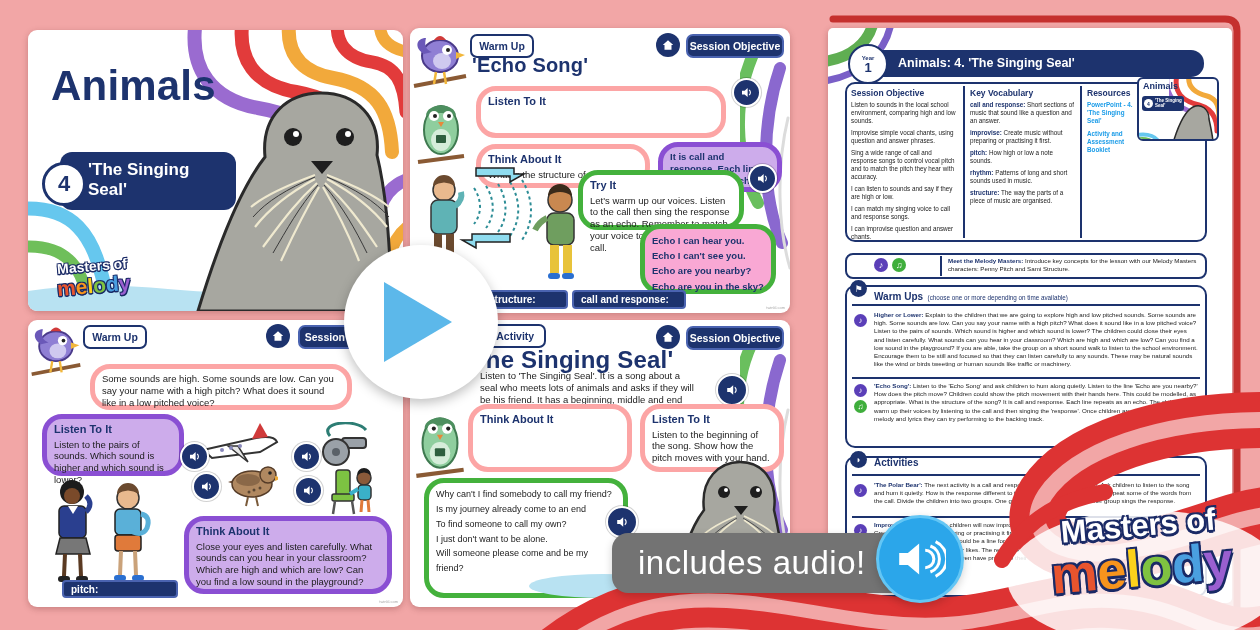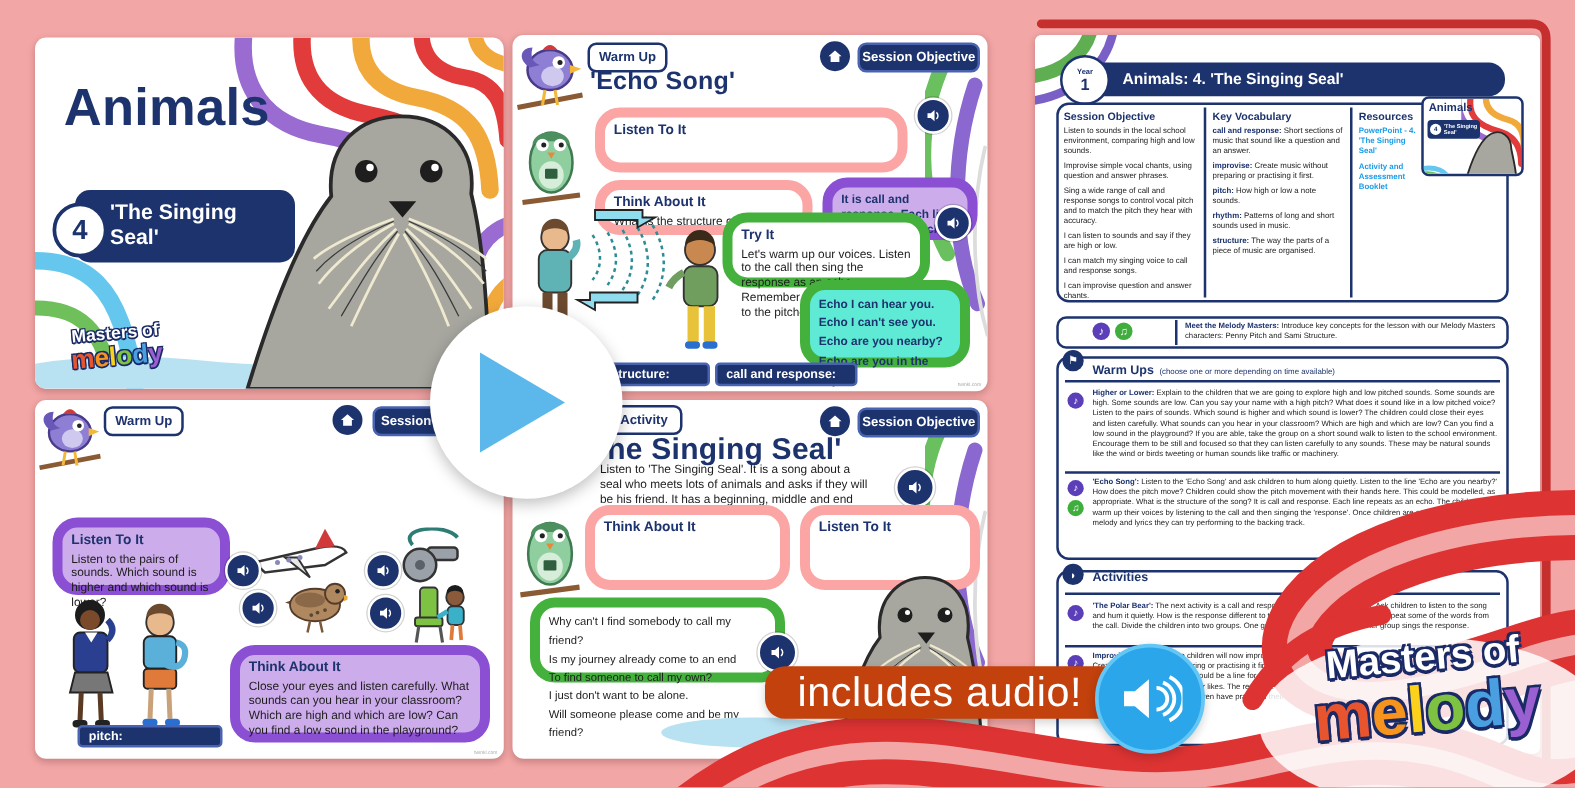--- a/index.html
+++ b/index.html
@@ -13,46 +13,46 @@
        color:#1d336e;font-weight:bold;font-size:10.5px;display:flex;align-items:center;
        justify-content:center;white-space:nowrap;}
   .session{position:absolute;background:#1d336e;border:2px solid #4a63b0;border-radius:7px;
        color:#fff;font-weight:bold;font-size:10.5px;display:flex;align-items:center;
        justify-content:center;white-space:nowrap;}
   .homeic{position:absolute;width:24px;height:24px;border-radius:50%;background:#1d336e;
        display:flex;align-items:center;justify-content:center;}
   .spk{position:absolute;width:25px;height:25px;border-radius:50%;background:#1d336e;
        border:2px solid #fff;box-shadow:0 0 0 1px rgba(0,0,0,.18);
        display:flex;align-items:center;justify-content:center;}
-  .bx{position:absolute;background:#fff;border:8px solid #fca5a5;border-radius:20px;
+  .bx{position:absolute;background:#fff;border:5px solid #fca5a5;border-radius:20px;
       padding:4px 7px;font-size:9.5px;line-height:1.24;color:#1c1c1c;box-sizing:border-box;}
   .bx h5{margin:0 0 2px;font-size:11px;color:#1d336e;}
   .fillp{background:#cdaceb;border-color:#8a4fd3;}
   .gb{border-color:#44b13c;}
-  .fillg{background:#5eead4;border-color:#44b13c;}
+  .fillg{background:#f9a8d4;border-color:#44b13c;}
   .lyr{font-weight:bold;color:#1d336e;font-size:9.5px;line-height:1.6;}
   .bar{position:absolute;background:#1d336e;border:2px solid #4a63b0;border-radius:4px;
        color:#fff;font-weight:bold;font-size:10px;display:flex;align-items:center;
        padding-left:7px;box-sizing:border-box;}
   .wm{position:absolute;font-size:4px;color:#aaa;}
   
   #doc{position:absolute;left:828px;top:28px;width:404px;height:575px;background:#fff;
        border-radius:5px;overflow:hidden;box-shadow:0 2px 6px rgba(90,30,30,.3);}
   .dbox{position:absolute;border:2.5px solid #1d336e;border-radius:10px;box-sizing:border-box;}
   .dh{font-weight:bold;color:#1d336e;font-size:8.5px;margin:0 0 3px;}
   .dp{font-size:6.3px;line-height:1.3;color:#222;margin:0 0 3.5px;}
   .lead{font-weight:bold;color:#1d336e;}
   .link{color:#1b9ce8;font-weight:bold;font-size:6.3px;line-height:1.3;margin:0 0 4px;}
   .vl{position:absolute;width:2px;background:#1d336e;}
   .hl{position:absolute;height:1.5px;background:#1d336e;}
   .crc{border-radius:50%;display:flex;align-items:center;justify-content:center;
        color:#fff;font-weight:bold;position:absolute;}
   .dtxt{position:absolute;font-size:6.2px;line-height:1.32;color:#222;}
   
-  #banner{position:absolute;left:612px;top:533px;width:322px;height:42px;background:#c2410c;
+  #banner{position:absolute;left:612px;top:533px;width:322px;height:60px;background:#737373;
        border-radius:16px;display:flex;align-items:center;box-shadow:0 3px 8px rgba(0,0,0,.18);}
   #banner span{color:#fff;font-size:33px;padding-left:26px;letter-spacing:.5px;}
   #bcircle{position:absolute;left:876px;top:515px;width:88px;height:88px;border-radius:50%;
        background:#2ba6ea;border:3px solid #63c6f5;box-sizing:border-box;
        display:flex;align-items:center;justify-content:center;box-shadow:0 3px 8px rgba(0,0,0,.18);}
   .mlogo{transform:rotate(-5deg);text-align:center;}
   .mtop{color:#fff;font-weight:800;
      text-shadow:-2px -2px 0 #1a2a66,2px -2px 0 #1a2a66,-2px 2px 0 #1a2a66,2px 2px 0 #1a2a66,0 3px 0 #1a2a66;}
   .mword span{font-weight:800;
      text-shadow:-2px -2px 0 #1a2a66,2px -2px 0 #1a2a66,-2px 2px 0 #1a2a66,2px 2px 0 #1a2a66,0 3px 0 #1a2a66;}
@@ -240,20 +240,21 @@
       <path d="M2 58 L54 48" stroke="#8a5a34" stroke-width="4"></path>
       <ellipse cx="28" cy="28" rx="18" ry="16" fill="#8f7fd4" stroke="#4a3a8a" stroke-width="2"></ellipse>
       <path d="M12 26 C2 20 4 10 14 10 C12 18 14 22 20 24 Z" fill="#6a58b8"></path>
       <ellipse cx="30" cy="33" rx="9" ry="8" fill="#cfc9ef"></ellipse>
       <path d="M22 12 q6 -8 12 0 z" fill="#d03a3a"></path>
       <circle cx="35" cy="22" r="5" fill="#fff"></circle>
         <circle cx="36" cy="22" r="2" fill="#222"></circle>
       <path d="M44 24 l9 3 -9 4 z" fill="#f2b73b"></path>
       <path d="M24 44 l-2 12 M32 44 l2 12" stroke="#f2b73b" stroke-width="2.5"></path>
     </svg>
+    <div class="bx" style="left:62px;top:44px;width:262px;height:46px;">Some sounds are high. Some sounds are low. Can you say your name with a high pitch? What does it sound like in a low pitched voice?</div>
     <div class="bx fillp" style="left:14px;top:94px;width:142px;height:62px;">
       <h5>Listen To It</h5>
       <div>Listen to the pairs of sounds. Which sound is higher and which sound is lower?</div>
     </div>
     <svg class="abs" style="left:170px;top:100px;" width="82" height="48" viewBox="0 0 82 48">
       <path d="M5 30 L58 18 Q76 15 79 22 L62 32 L14 38 Z" fill="#fff" stroke="#333" stroke-width="2"></path>
       <path d="M54 19 L62 3 L70 17 Z" fill="#d03a3a"></path>
       <path d="M30 26 L50 42 L40 26 Z" fill="#e8e8e8" stroke="#333" stroke-width="1.5"></path>
       <circle cx="24" cy="30" r="2" fill="#88b"></circle>
         <circle cx="33" cy="28" r="2" fill="#88b"></circle>
@@ -371,22 +372,23 @@
         <circle cx="33" cy="22" r="2" fill="#222"></circle>
       <path d="M22 28 h6 l-3 5 z" fill="#e8883a"></path>
       <ellipse cx="25" cy="46" rx="10" ry="11" fill="#d6edda"></ellipse>
       <rect x="20" y="41" width="10" height="8" rx="1" fill="#2f5f3f"></rect>
     </svg>
     <div class="bx" style="left:58px;top:84px;width:164px;height:68px;">
       <h5>Think About It</h5>
     </div>
     <div class="bx" style="left:230px;top:84px;width:144px;height:68px;">
       <h5>Listen To It</h5>
-    </div>
-    <div class="bx gb" style="left:14px;top:158px;width:204px;height:68px;font-size:9px;line-height:1.65;">
+      <div>Listen to the beginning of the song. Show how the pitch moves with your hand.</div>
+    </div>
+    <div class="bx gb" style="left:14px;top:158px;width:204px;height:120px;font-size:9px;line-height:1.65;">
       <div>Why can't I find somebody to call my friend?</div>
       <div>Is my journey already come to an end</div>
       <div>To find someone to call my own?</div>
       <div>I just don't want to be alone.</div>
       <div>Will someone please come and be my friend?</div>
     </div>
     <div class="spk" style="left:196px;top:186px;width:28px;height:28px;">
       <svg width="16" height="16" viewBox="0 0 40 40">
           <path d="M8 15 h7 l8 -7 v24 l-8 -7 h-7 z" fill="#fff"></path>
           <path d="M27 13 a9 9 0 0 1 0 14" stroke="#fff" stroke-width="3" fill="none"></path>

